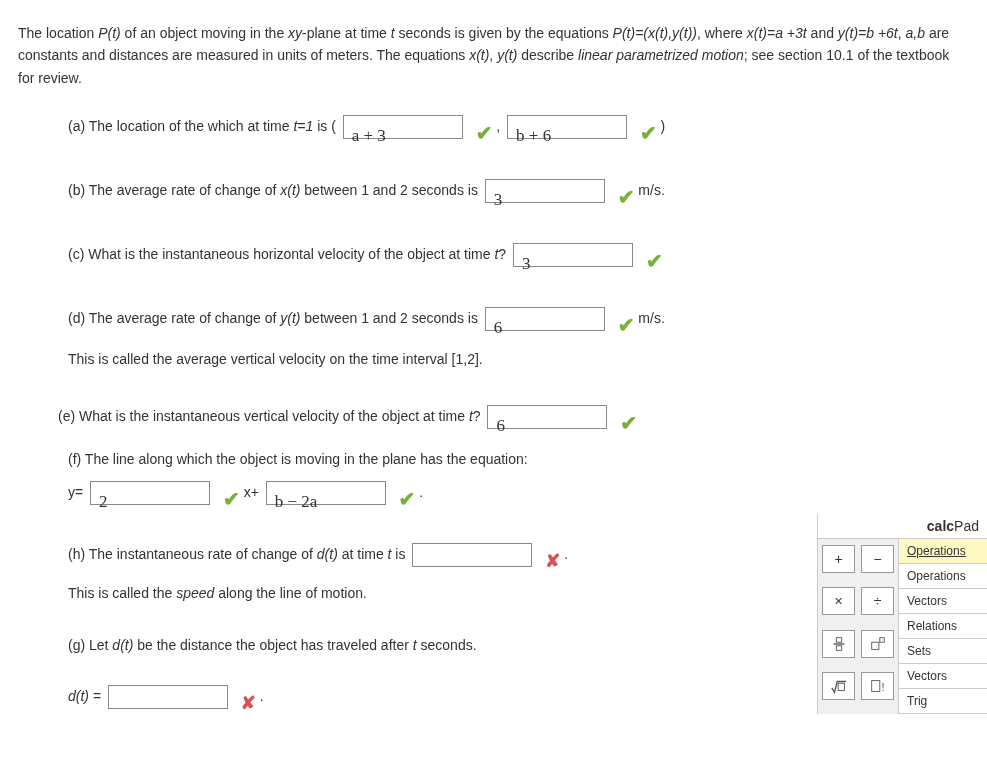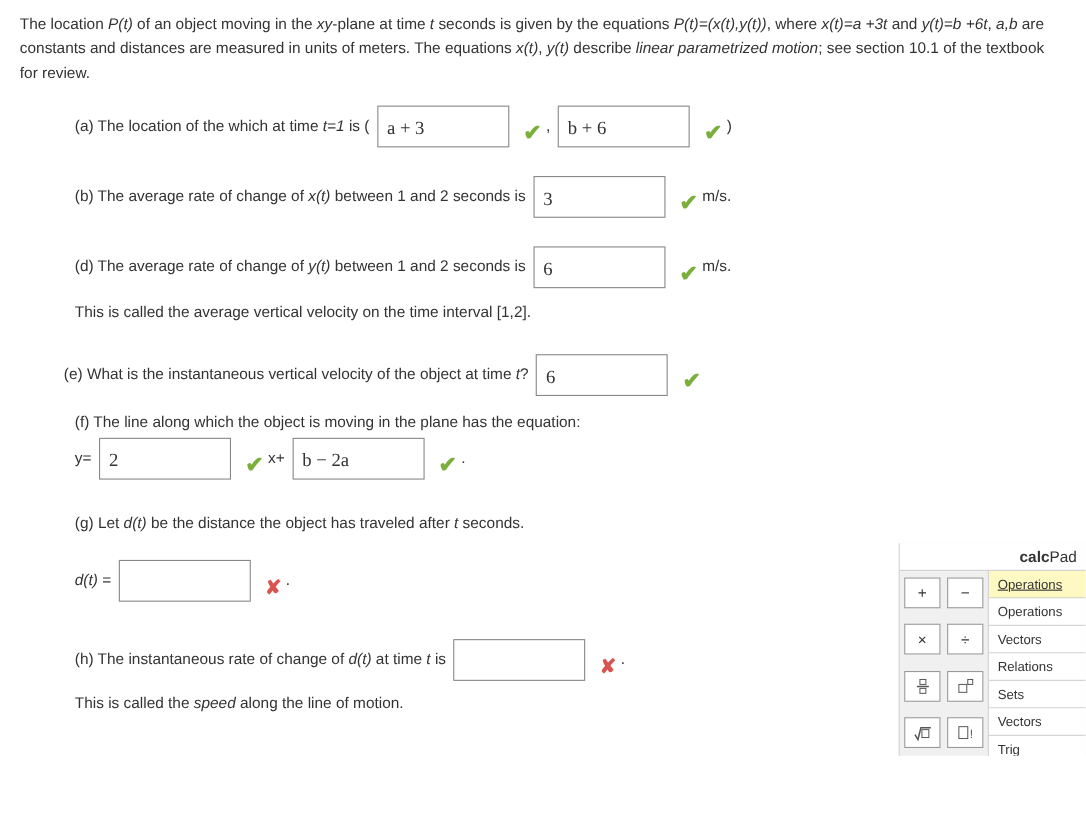--- a/index.html
+++ b/index.html
@@ -12,33 +12,34 @@
     background: #fff;
     width: 987px;
   }
   .container {
     padding: 10px 18px;
     position: relative;
   }
   .intro {
     line-height: 1.6;
     margin-bottom: 18px;
+    margin-top: 12px;
   }
   .problem-block {
     margin-left: 50px;
     margin-bottom: 24px;
     line-height: 2.0;
   }
   .problem-block.tight { margin-bottom: 8px; margin-left: 40px; }
   .ital { font-style: italic; }
   .answer-box {
     display: inline-block;
     border: 1px solid #888;
     min-width: 120px;
-    height: 38px;
+    height: 24px;
     padding: 3px 8px;
     font-family: "Times New Roman", serif;
     font-size: 17px;
     vertical-align: middle;
     background: #fff;
     margin: 0 3px;
   }
   .check-icon {
     display: inline-block;
     color: #7aaf3b;
@@ -58,21 +59,21 @@
     margin-left: 6px;
     position: relative;
     top: 6px;
   }
   .sub-text { margin-top: 6px; }
 
   
   .calcpad {
     position: absolute;
     right: 0;
-    top: 494px;
+    top: 514px;
     width: 170px;
     border-left: 1px solid #ccc;
     background: #f7f7f7;
     font-size: 12px;
   }
   .calcpad-title {
     background: #fff;
     padding: 4px 8px;
     border-bottom: 1px solid #ccc;
     font-size: 14px;
@@ -136,20 +137,25 @@
 
   <div class="problem-block">
     <div>
       <span>(b) The average rate of change of </span><span class="ital">x(t)</span><span> between 1 and 2 seconds is</span>
       <span class="answer-box">3</span>
       <span class="check-icon">✔</span>
       <span>m/s.</span>
     </div>
   </div>
 
+  <div class="problem-block">
+    <span>(c) What is the instantaneous horizontal velocity of the object at time </span><span class="ital">t</span><span>?</span>
+    <span class="answer-box">3</span>
+    <span class="check-icon">✔</span>
+  </div>
 
   <div class="problem-block">
     <div>
       <span>(d) The average rate of change of </span><span class="ital">y(t)</span><span> between 1 and 2 seconds is</span>
       <span class="answer-box">6</span>
       <span class="check-icon">✔</span>
       <span>m/s.</span>
     </div>
     <div class="sub-text">This is called the average vertical velocity on the time interval [1,2].</div>
   </div>
@@ -163,44 +169,44 @@
   <div class="problem-block">
     <div>(f) The line along which the object is moving in the plane has the equation:</div>
     <div>
       <span>y=</span>
       <span class="answer-box">2</span>
       <span class="check-icon">✔</span>
       <span>x+</span>
       <span class="answer-box">b − 2a</span>
       <span class="check-icon">✔</span>
       <span>.</span>
+    </div>
+  </div>
+
+  <div class="problem-block">
+    <div>
+      <span>(h) The instantaneous rate of change of </span><span class="ital">d(t)</span><span> at time </span><span class="ital">t</span><span> is</span>
+      <span class="answer-box"></span>
+      <span class="x-icon">✘</span>
+      <span>.</span>
+    </div>
+    <div class="sub-text">
+      <span>This is called the </span><span class="ital">speed</span><span> along the line of motion.</span>
     </div>
   </div>
 
   <div class="problem-block" style="margin-bottom:34px;">
     <div>
       <span>(g) Let </span><span class="ital">d(t)</span><span> be the distance the object has traveled after </span><span class="ital">t</span><span> seconds.</span>
     </div>
     <div style="margin-top:20px;">
       <span class="ital">d(t)</span><span> = </span>
       <span class="answer-box"></span>
       <span class="x-icon">✘</span>
       <span>.</span>
-    </div>
-  </div>
-
-  <div class="problem-block">
-    <div>
-      <span>(h) The instantaneous rate of change of </span><span class="ital">d(t)</span><span> at time </span><span class="ital">t</span><span> is</span>
-      <span class="answer-box"></span>
-      <span class="x-icon">✘</span>
-      <span>.</span>
-    </div>
-    <div class="sub-text">
-      <span>This is called the </span><span class="ital">speed</span><span> along the line of motion.</span>
     </div>
   </div>
 
   <div class="calcpad">
     <div class="calcpad-title">
       <span class="bold">calc</span><span>Pad</span>
     </div>
     <div class="calcpad-body">
       <div class="calcpad-buttons">
         <div class="cp-btn">+</div>

